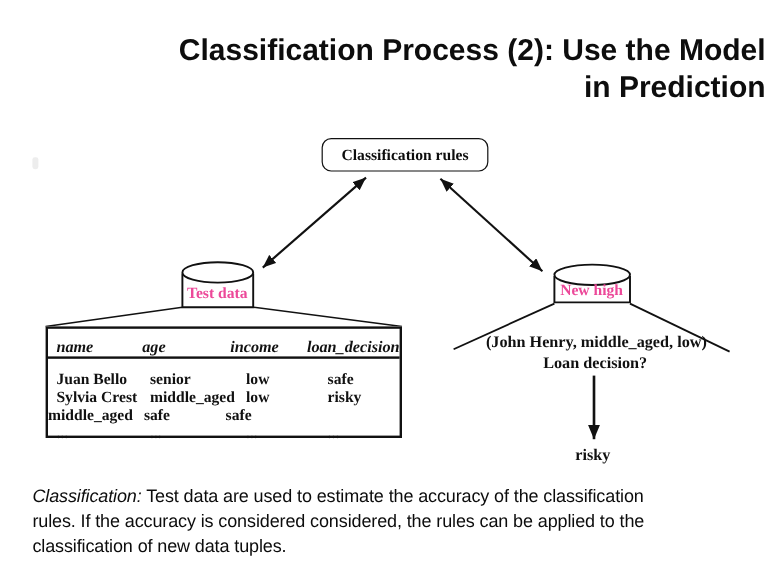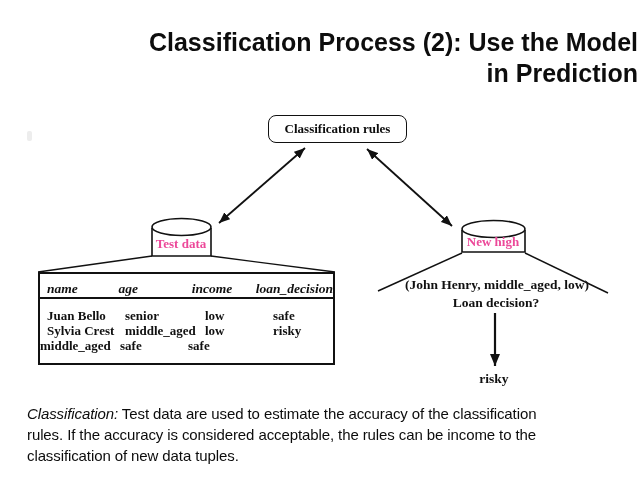--- a/index.html
+++ b/index.html
@@ -227,17 +227,17 @@
       </div>
     </div>
   </div>
 
   <div class="serif-line question">Loan decision?</div>
   <div class="serif-line tuple">(John Henry, middle_aged, low)</div>
   <div class="serif-line result">risky</div>
 
   <div class="caption">
     <span class="lead">Classification:</span><span> Test data are used to estimate the accuracy of the classification</span><br>
-    <span>rules. If the accuracy is considered acceptable, the rules can be income to the</span><br>
+    <span>rules. If the accuracy is considered considered, the rules can be applied to the</span><br>
     <span>classification of new data tuples.</span>
   </div>
 
 </div>
 
 </body></html>

